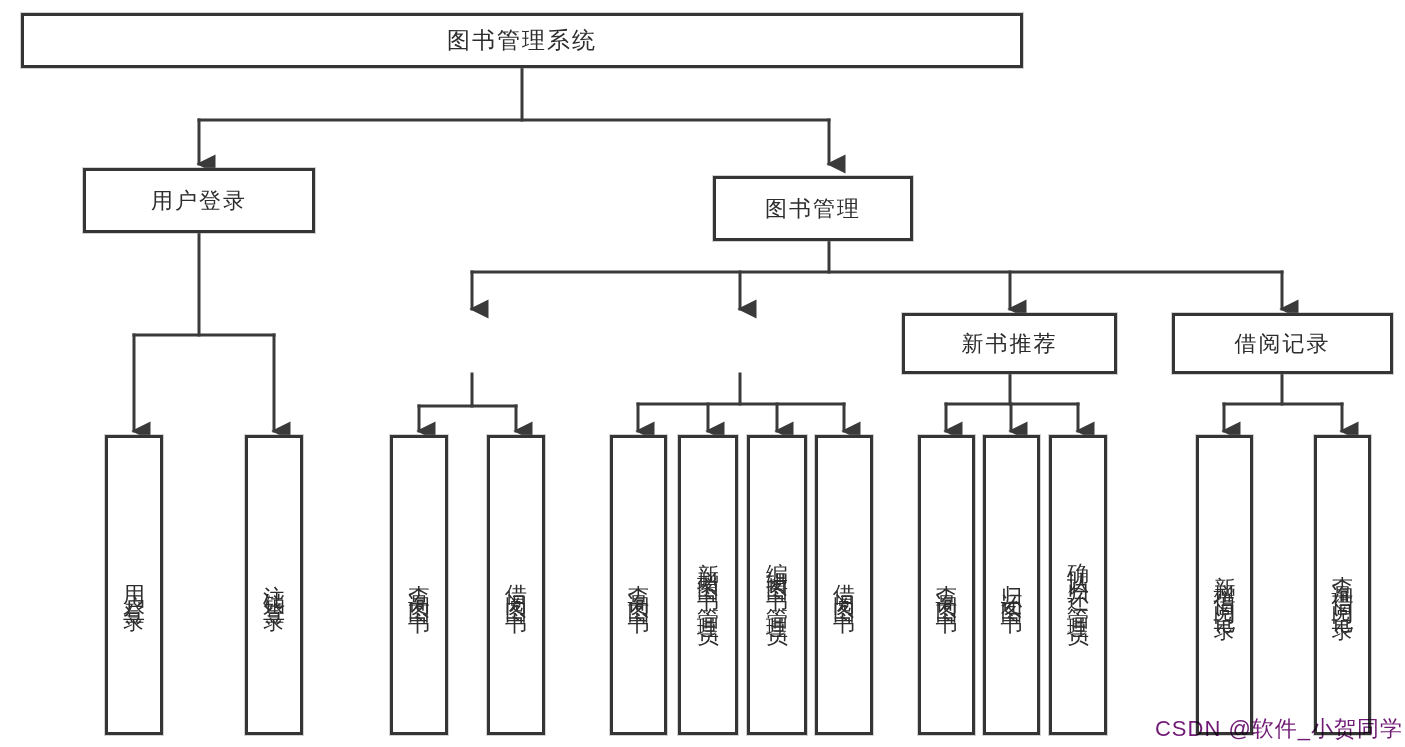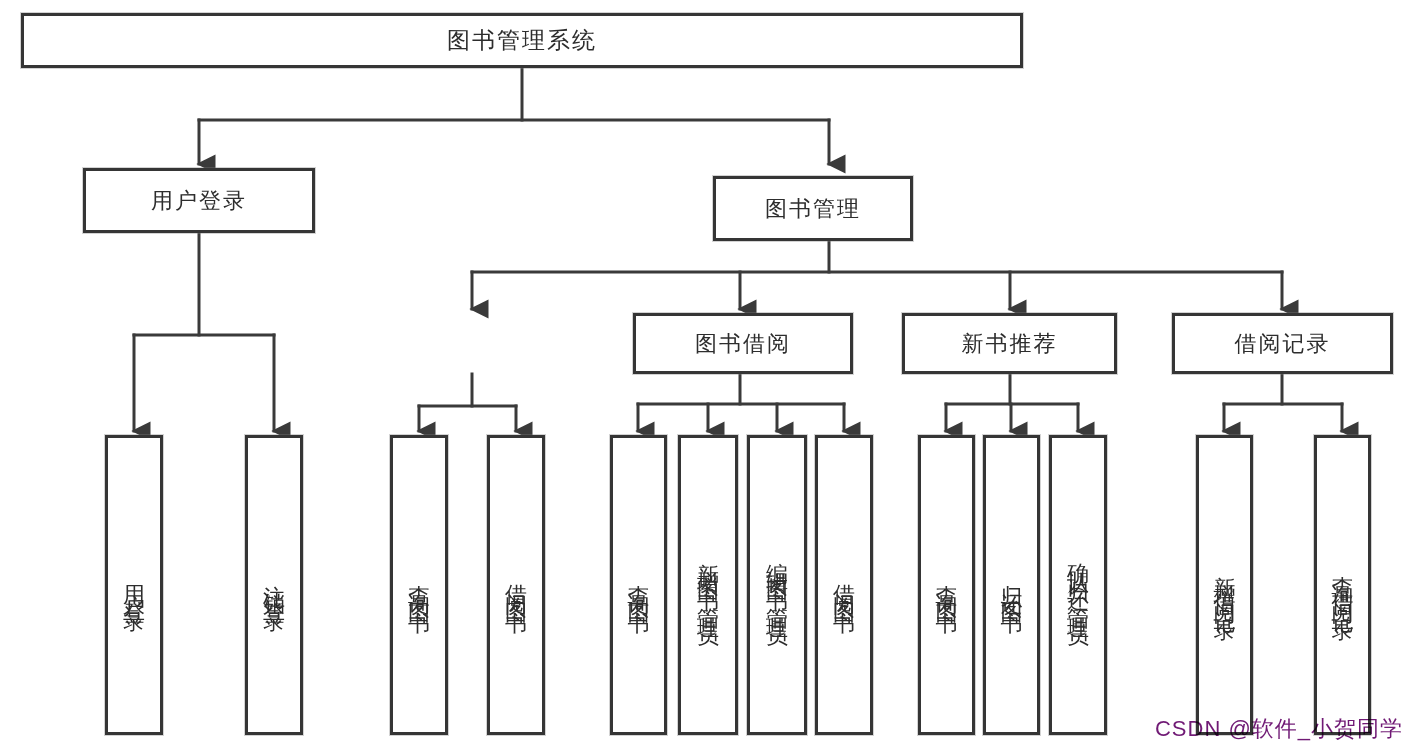--- a/index.html
+++ b/index.html
@@ -113,23 +113,20 @@
     <span class="hlabel root-label">图书管理系统</span>
   </div>
 
   <div class="box" style="left:83px;top:168px;width:232px;height:65px">
     <span class="hlabel">用户登录</span>
   </div>
   <div class="box" style="left:713px;top:176px;width:200px;height:65px">
     <span class="hlabel">图书管理</span>
   </div>
 
-  <div class="box" style="left:633px;top:313px;width:220px;height:61px">
-    <span class="hlabel">图书借阅</span>
-  </div>
   <div class="box" style="left:902px;top:313px;width:215px;height:61px">
     <span class="hlabel">新书推荐</span>
   </div>
   <div class="box" style="left:1172px;top:313px;width:221px;height:61px">
     <span class="hlabel">借阅记录</span>
   </div>
 
   <div class="box leaf" style="left:105px;width:58px">
     <span class="vlabel">用户登录</span>
   </div>

